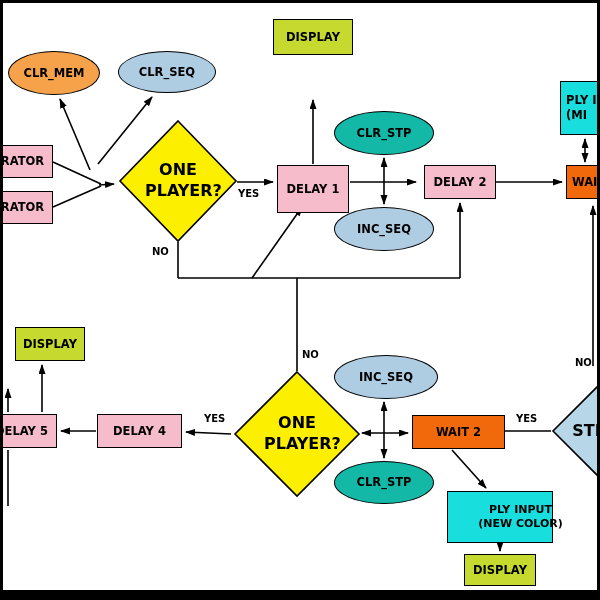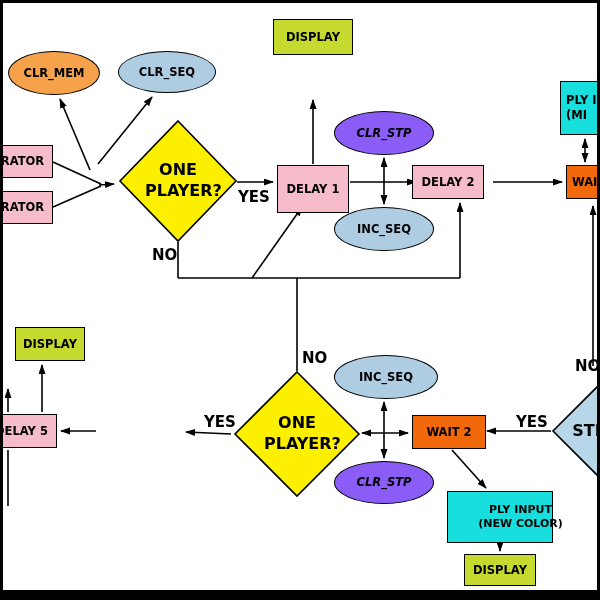--- a/index.html
+++ b/index.html
@@ -14,27 +14,27 @@
     display:flex; flex-direction:column; align-items:center; justify-content:center;
     font-size:11.5px; font-weight:600; text-align:left; line-height:1.3;
     white-space:nowrap;
   }
   .ellipse { border-radius:50%; }
   .pink   { background:#F6BCCB; }
   .yg     { background:#C6D92E; }
   .purple { background:#B15FD6; }
   .orangeE{ background:#F5A24B; }
   .blueE  { background:#AFCDE2; }
-  .greenE { background:#8b5cf6;font-style:italic; }
+  .greenE { background:#14b8a6; }
   .cyan   { background:#18DEDE; }
   .orangeB{ background:#F2690C; }
   .leftcut { justify-content:center; }
   .rightcut { align-items:flex-start; padding-left:5px; text-align:left; }
   .lbl {
-    position:absolute; font-size:15px; font-weight:700; color:#000;
+    position:absolute; font-size:10px; font-weight:700; color:#000;
     white-space:nowrap;
   }
   .dlabel {
     position:absolute; font-size:16px; font-weight:600; color:#000;
     text-align:center; transform:translate(-50%,-50%); line-height:1.3;
   }
   .frame { position:absolute; background:#000; }
   #frame-top    { left:0; top:0; width:600px; height:3px; }
   #frame-left   { left:0; top:0; width:3px; height:600px; }
   #frame-right  { left:597px; top:0; width:3px; height:600px; }
@@ -119,21 +119,21 @@
   <div class="dlabel" style="left:178px; top:181px; width:66px; white-space:normal;">ONE PLAYER?</div>
 
   <div class="node pink" style="left:277px; top:165px; width:72px; height:48px;">
     <span>DELAY 1</span>
   </div>
 
   <div class="node ellipse greenE" style="left:334px; top:111px; width:100px; height:44px;">
     <span>CLR_STP</span>
   </div>
 
-  <div class="node pink" style="left:412px; top:165px; width:72px; height:34px;">
+  <div class="node pink" style="left:424px; top:165px; width:72px; height:34px;">
     <span>DELAY 2</span>
   </div>
 
   <div class="node ellipse blueE" style="left:334px; top:207px; width:100px; height:44px;">
     <span>INC_SEQ</span>
   </div>
 
   <div class="node cyan rightcut" style="left:560px; top:81px; width:75px; height:54px;">
     <span>PLY I</span>
     <span>(MI</span>
@@ -144,28 +144,31 @@
   </div>
 
   <div class="node yg" style="left:15px; top:327px; width:70px; height:34px;">
     <span>DISPLAY</span>
   </div>
 
   <div class="node pink" style="left:-14px; top:414px; width:71px; height:34px;">
     <span>DELAY 5</span>
   </div>
 
+  <div class="node pink" style="left:97px; top:414px; width:85px; height:34px;">
+    <span>DELAY 4</span>
+  </div>
 
   <div class="dlabel" style="left:297px; top:434px; width:66px; white-space:normal;">ONE PLAYER?</div>
 
   <div class="node ellipse blueE" style="left:334px; top:355px; width:104px; height:44px;">
     <span>INC_SEQ</span>
   </div>
 
-  <div class="node orangeB" style="left:412px; top:415px; width:74px; height:34px;">
+  <div class="node orangeB" style="left:412px; top:415px; width:93px; height:34px;">
     <span>WAIT 2</span>
   </div>
 
   <div class="node ellipse greenE" style="left:334px; top:461px; width:100px; height:43px;">
     <span>CLR_STP</span>
   </div>
 
   <div class="dlabel" style="left:596px; top:431px;">STP=</div>
 
   <div class="node cyan" style="left:447px; top:491px; width:106px; height:52px; font-size:11px;padding-left:41px;">

